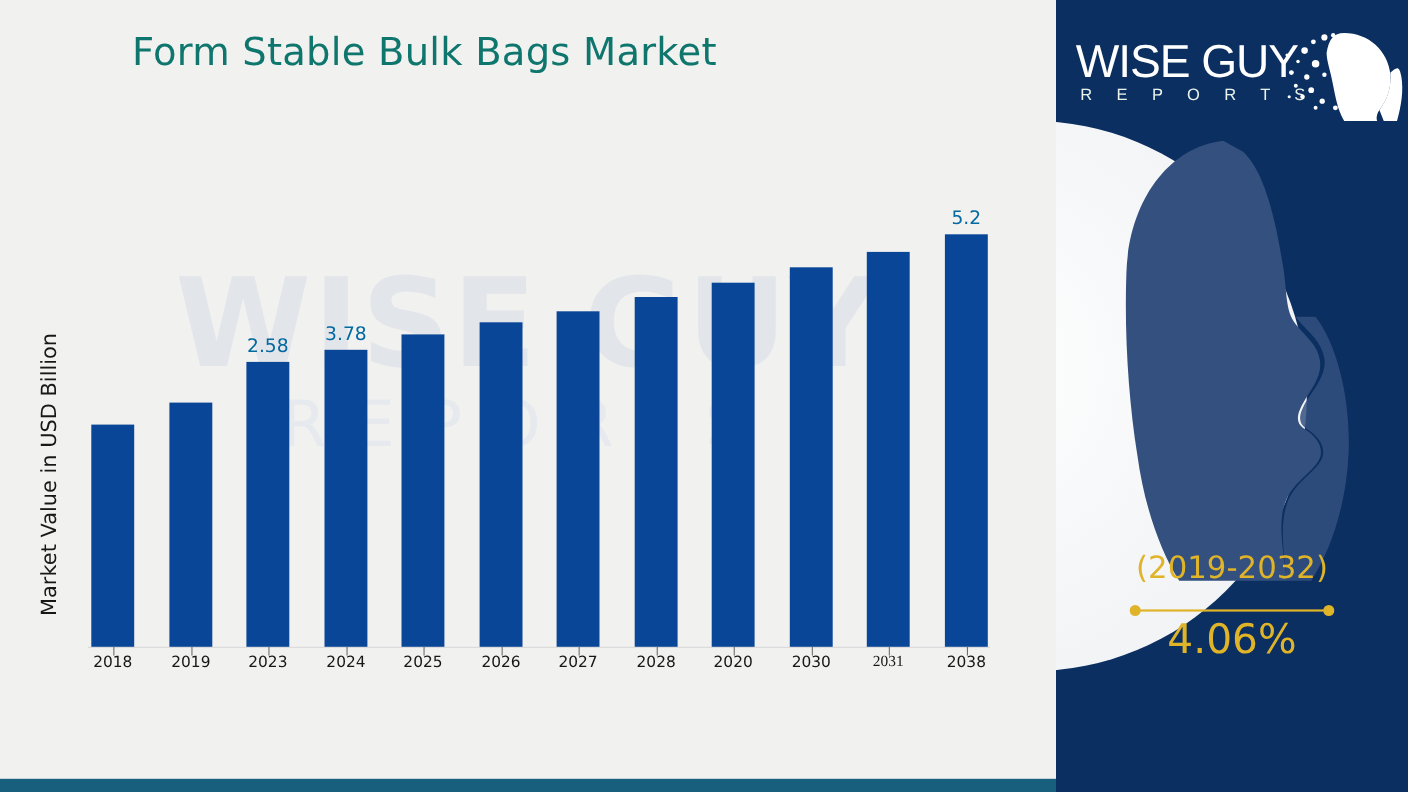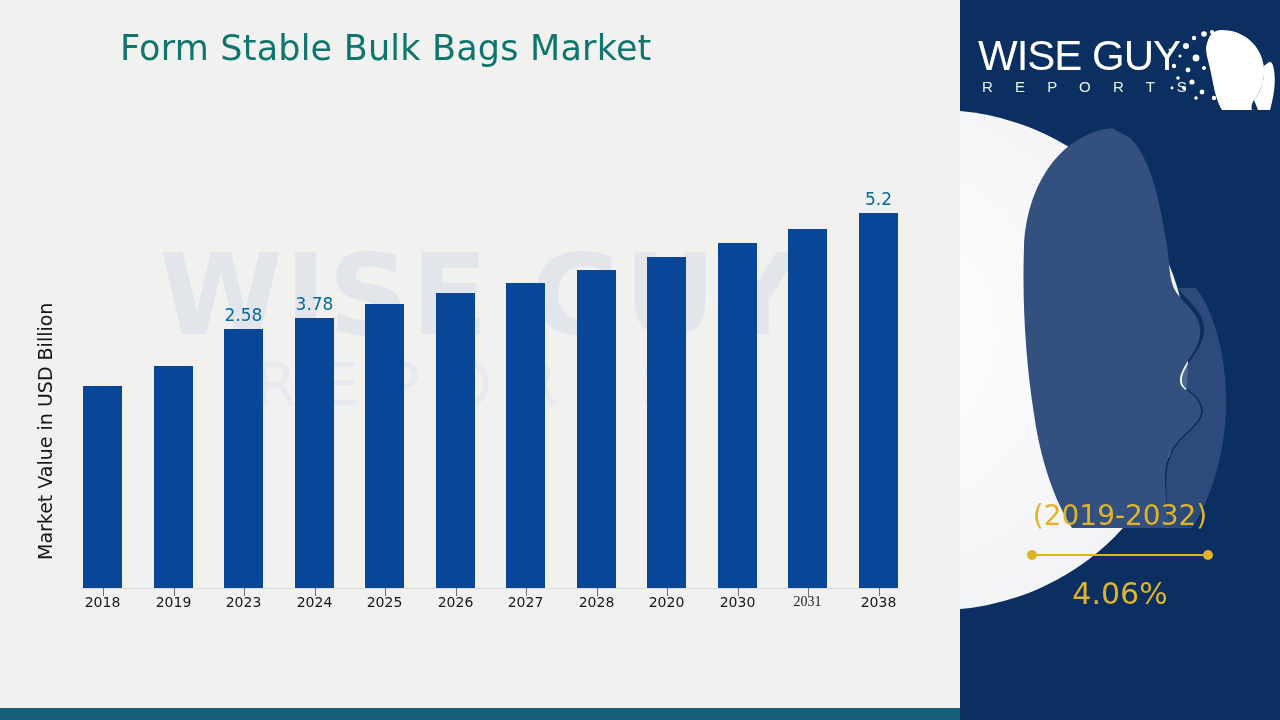--- a/index.html
+++ b/index.html
@@ -109,21 +109,21 @@
     position:relative;margin:18px auto 0;width:186px;height:10px;
   }
   .cagr-divider .ln{
     position:absolute;left:5px;top:4px;width:176px;height:2px;background:#e0b429;
   }
   .cagr-divider .dot{
     position:absolute;top:0;width:10px;height:10px;border-radius:50%;background:#e0b429;
   }
   .cagr-divider .dot.l{left:0;}
   .cagr-divider .dot.r{right:0;}
-  .cagr-value{margin-top:16px;font-size:30px;color:#e0b429;}
+  .cagr-value{font-size:37px;color:#e0b429;}
 </style>
 </head>
 <body>
 
 <div class="root">
 
   <div class="chart-panel">
 
     <div class="watermark">
       <div class="wm-line1">WISE GUY</div>

